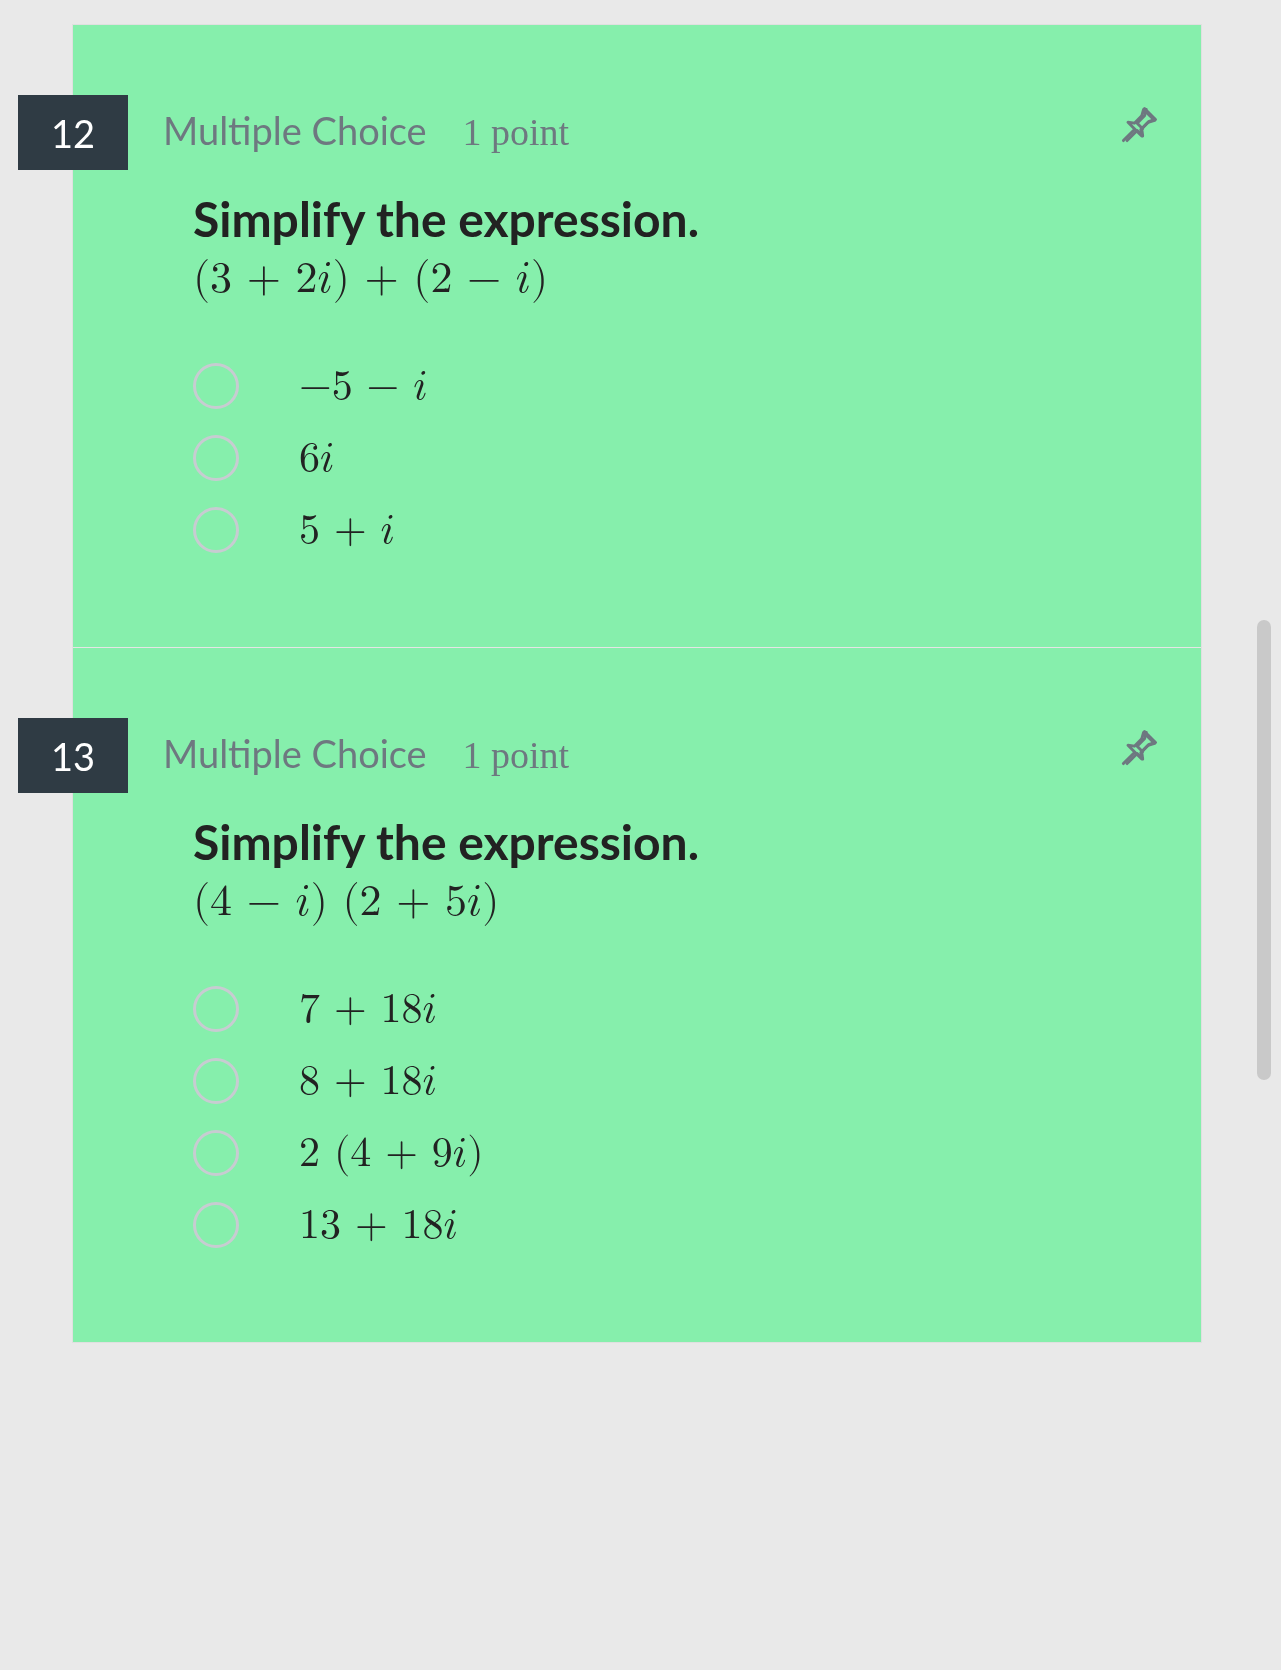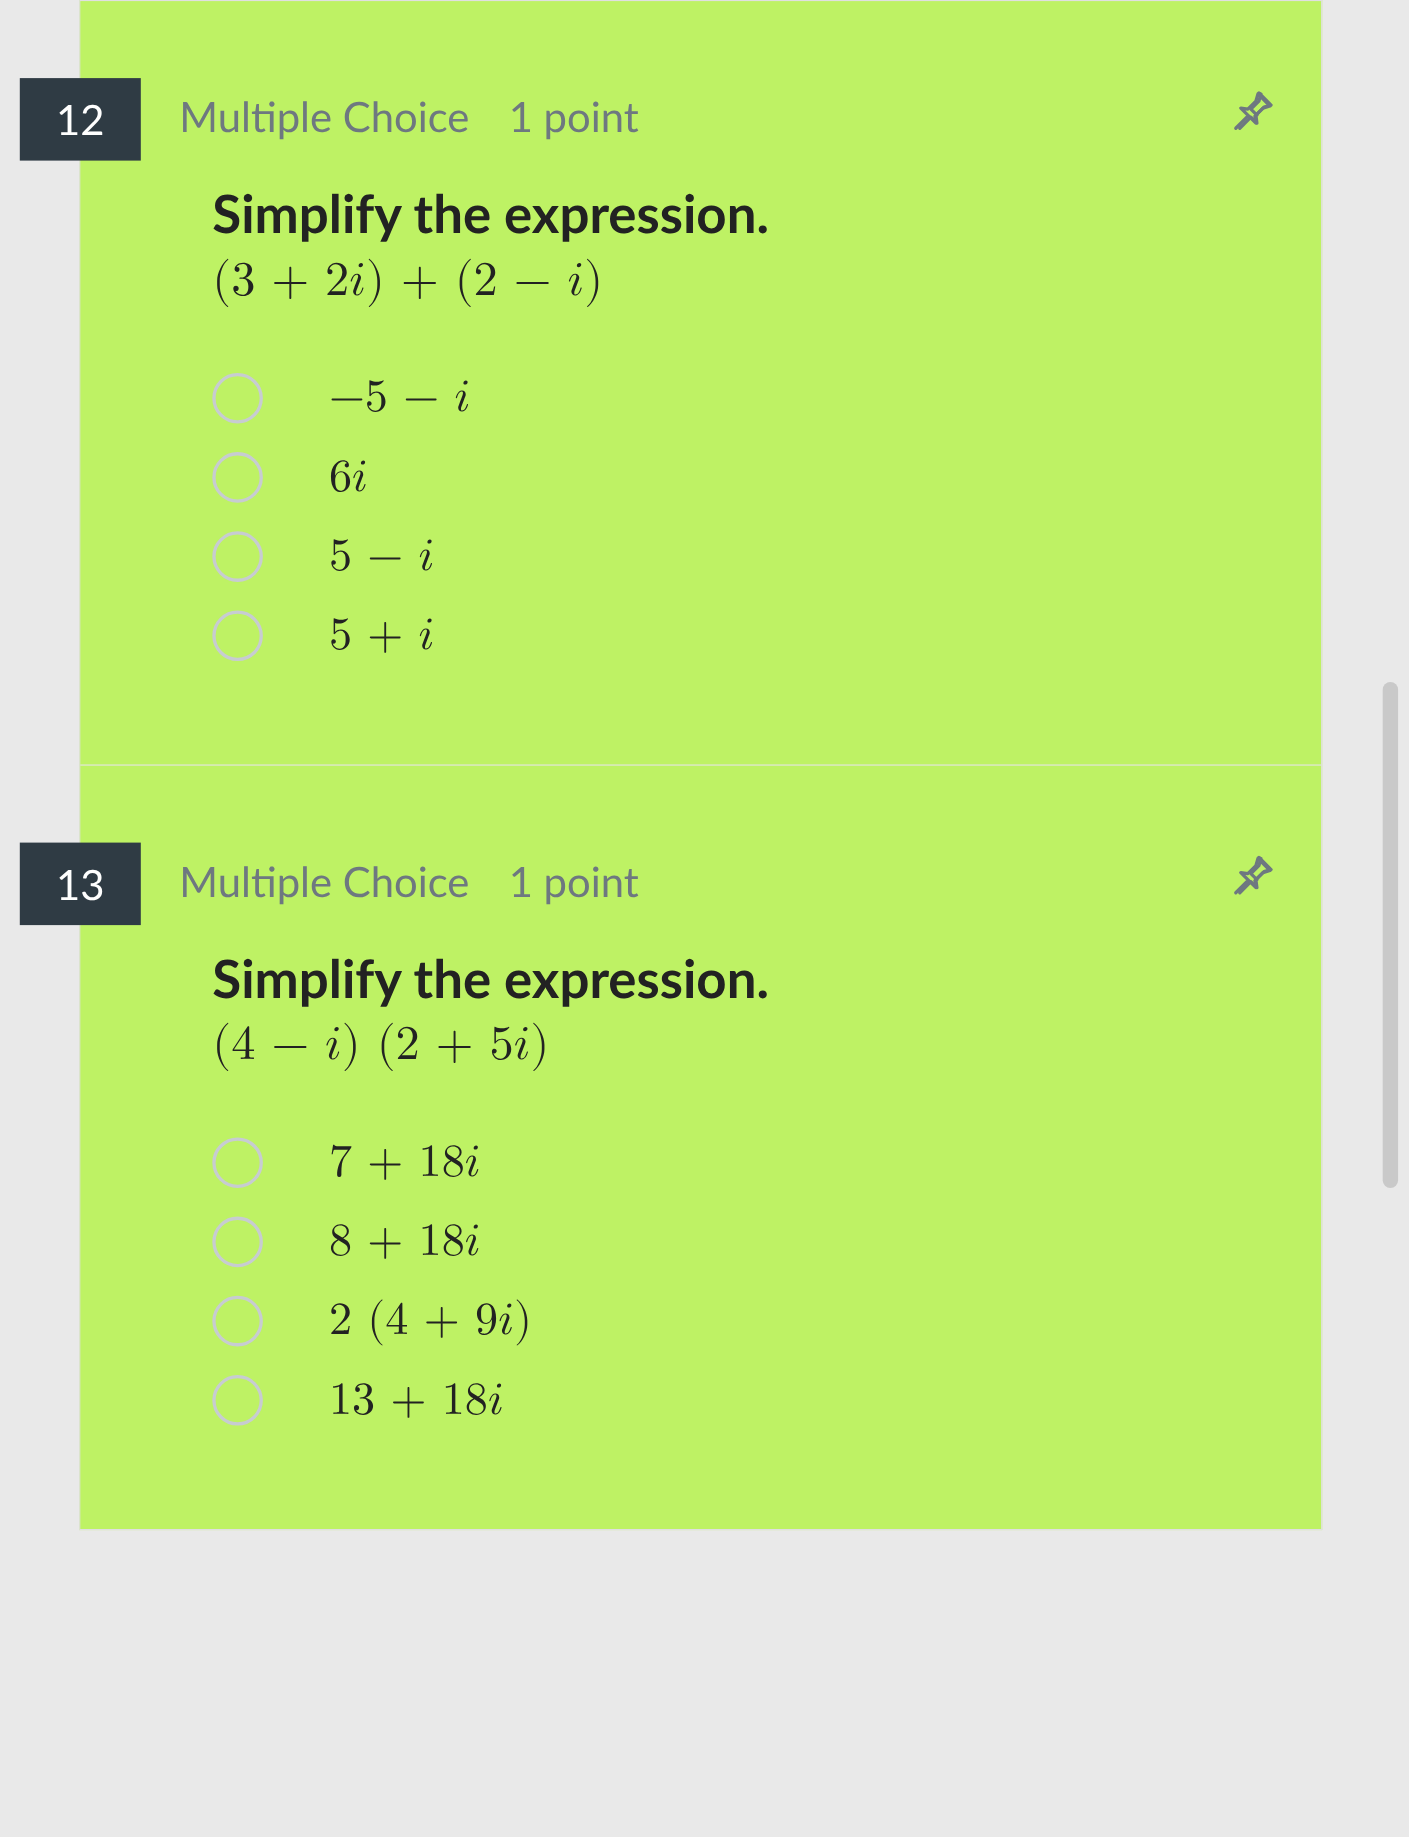--- a/index.html
+++ b/index.html
@@ -13,24 +13,25 @@
     position: absolute;
     right: 10px;
     top: 620px;
     width: 14px;
     height: 460px;
     background: #c9c9c9;
     border-radius: 8px;
   }
   .card-wrap {
     position: relative;
-    background: #bef264;
+    background: #86efac;
     border: 1px solid #e0e0e0;
     margin-left: 22px;
     width: 1130px;
+    margin-top: 24px;
   }
   .card {
     position: relative;
     padding: 70px 40px 70px 120px;
     border-bottom: 1px solid #e5e5e5;
   }
   .qnum {
     position: absolute;
     left: -55px;
     top: 70px;
@@ -45,21 +46,21 @@
     justify-content: center;
   }
   .meta {
     position: absolute;
     left: 90px;
     top: 82px;
     font-size: 38px;
     color: #6e7880;
     font-weight: 400;
   }
-  .meta .pts { margin-left: 26px; }
+  .meta .pts { margin-left: 26px; font-family: Liberation Serif, serif; }
   .pin {
     position: absolute;
     right: 40px;
     top: 78px;
     width: 44px;
     height: 44px;
     color: #6e7880;
   }
   .pin svg { width: 44px; height: 44px; display:block; }
   .qbody { margin-top: 95px; }
@@ -122,24 +123,20 @@
           <div class="opt">
             <div class="radio"></div>
             <div class="opt-text">−5 − 𝑖</div>
           </div>
           <div class="opt">
             <div class="radio"></div>
             <div class="opt-text">6𝑖</div>
           </div>
           <div class="opt">
             <div class="radio"></div>
-            <div class="opt-text">5 − 𝑖</div>
-          </div>
-          <div class="opt">
-            <div class="radio"></div>
             <div class="opt-text">5 + 𝑖</div>
           </div>
         </div>
       </div>
     </div>
 
     <div class="card" style="border-bottom:none;">
       <div class="qnum">13</div>
       <div class="meta">
         <span>Multiple Choice</span>

